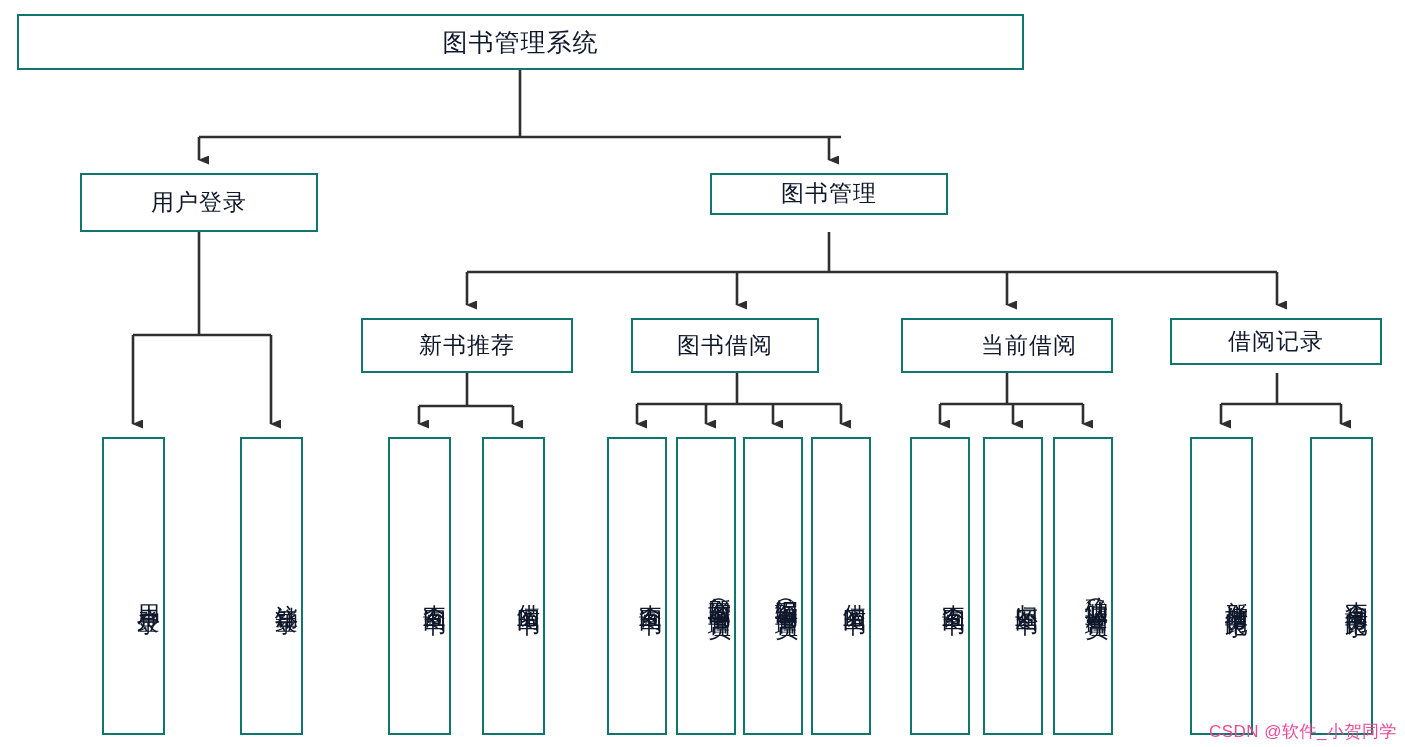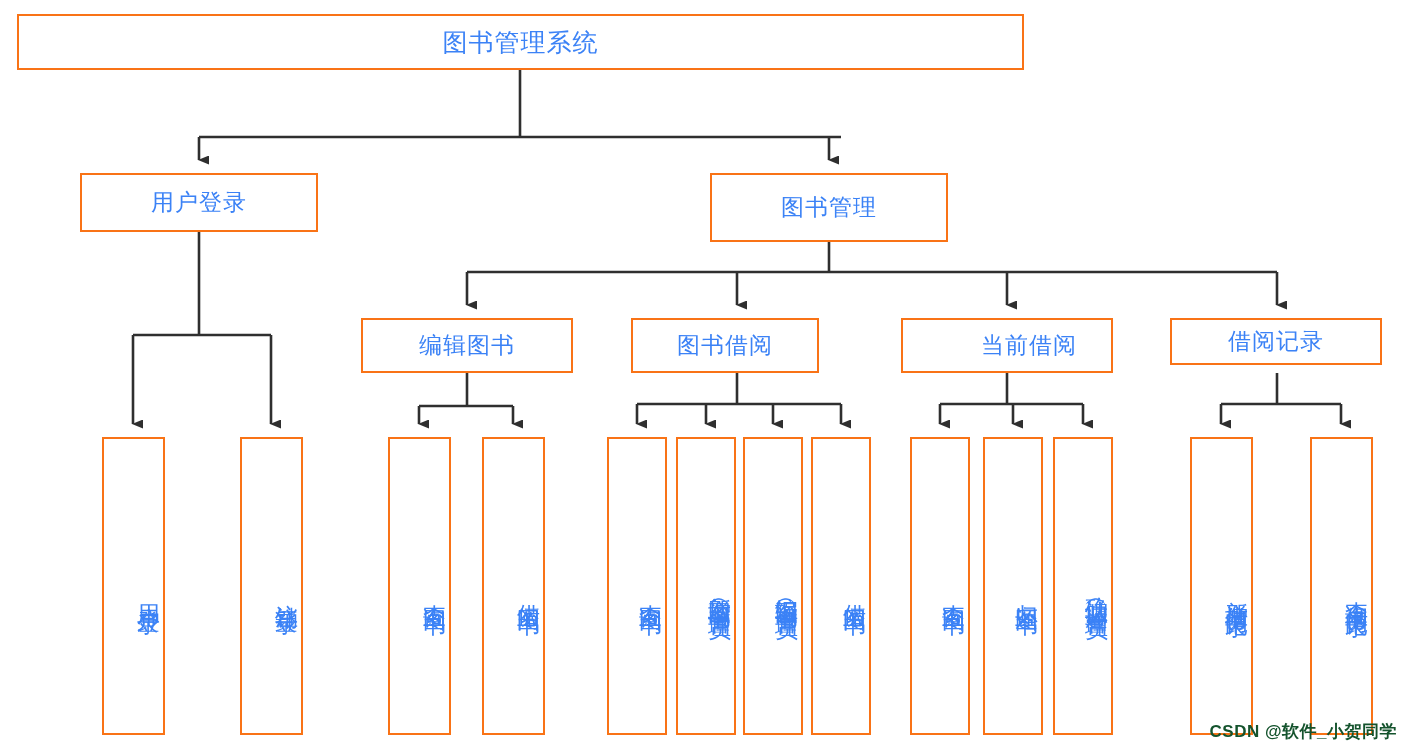--- a/index.html
+++ b/index.html
@@ -22,25 +22,25 @@
     left: 0;
     top: 0;
     width: 1405px;
     height: 747px;
     pointer-events: none;
   }
   .node {
     position: absolute;
     box-sizing: border-box;
     background: #ffffff;
-    border: 2px solid #f97316;
+    border: 2px solid #0f766e;
     display: flex;
     align-items: center;
     justify-content: center;
-    color: #3b82f6;
+    color: #0f172a;
   }
   .node.horizontal {
     font-size: 23px;
     letter-spacing: 1px;
     line-height: 1.2;
   }
   .node.vertical {
     writing-mode: vertical-rl;
     text-orientation: upright;
     font-size: 23px;
@@ -56,24 +56,23 @@
     white-space: nowrap;
   }
   .node.root {
     font-size: 25px;
   }
   #watermark {
     position: absolute;
     right: 8px;
     bottom: 4px;
     font-size: 17px;
-    color: #14532d;
+    color: #ec4899;
     white-space: nowrap;
     letter-spacing: 0.5px;
-    font-weight: bold;
   }
 </style>
 </head>
 <body>
 
 <div id="diagram-root">
 
   <svg id="wires" viewBox="0 0 1405 747" xmlns="http://www.w3.org/2000/svg">
     <defs>
       <marker id="arrowhead" markerWidth="9" markerHeight="11" refX="4.5" refY="10" orient="auto" markerUnits="userSpaceOnUse">
@@ -125,26 +124,26 @@
   </svg>
 
   <div class="node horizontal root" style="left:17px; top:14px; width:1007px; height:56px;">
     <span>图书管理系统</span>
   </div>
 
   <div class="node horizontal" style="left:80px; top:173px; width:238px; height:59px;">
     <span>用户登录</span>
   </div>
 
-  <div class="node horizontal" style="left:710px; top:173px; width:238px; height:69px;">
+  <div class="node horizontal" style="left:710px; top:173px; width:238px; height:42px;">
     <span>图书管理</span>
   </div>
 
   <div class="node horizontal" style="left:361px; top:318px; width:212px; height:55px;">
-    <span>编辑图书</span>
+    <span>新书推荐</span>
   </div>
 
   <div class="node horizontal" style="left:631px; top:318px; width:188px; height:55px;">
     <span>图书借阅</span>
   </div>
 
   <div class="node horizontal" style="left:901px; top:318px; width:212px; height:55px;padding-left:44px;">
     <span>当前借阅</span>
   </div>
 

